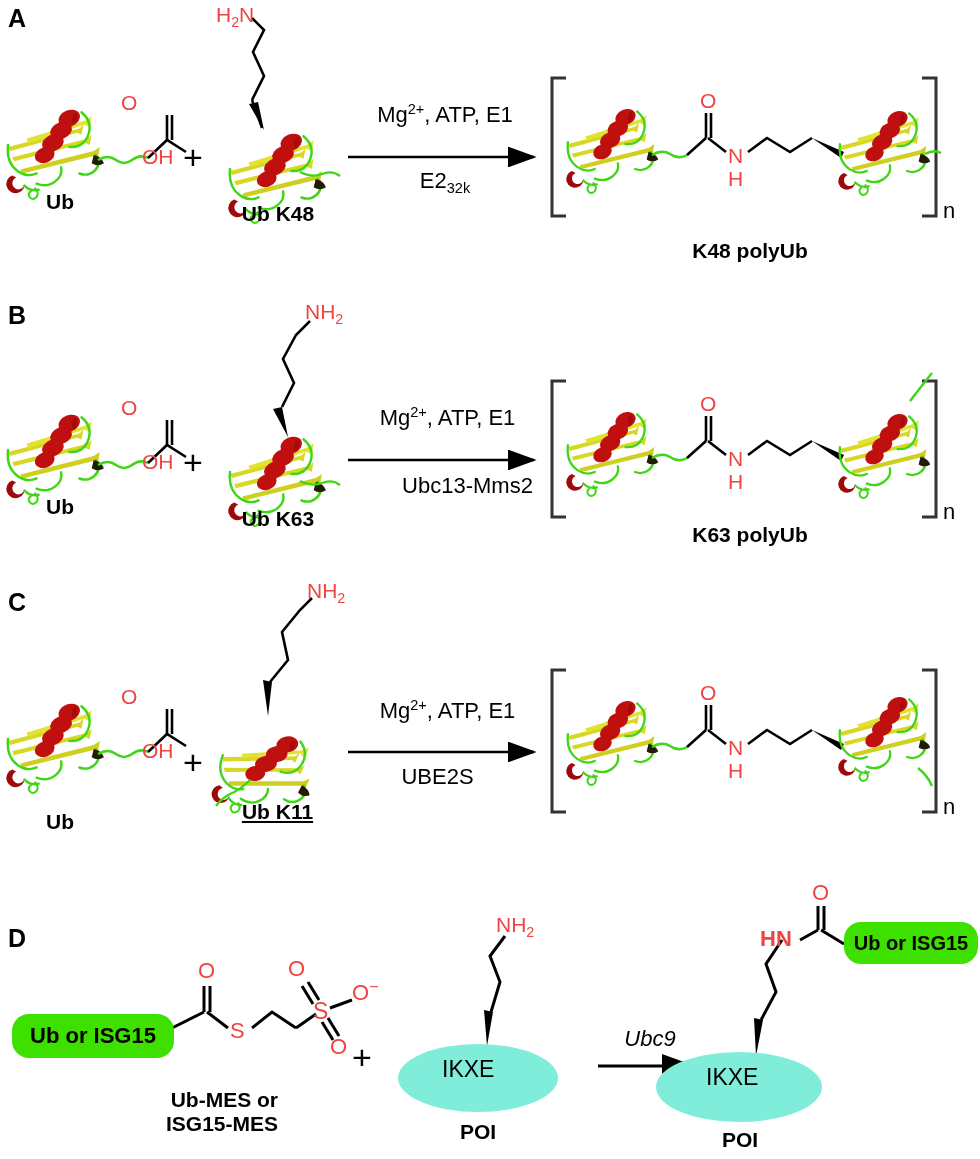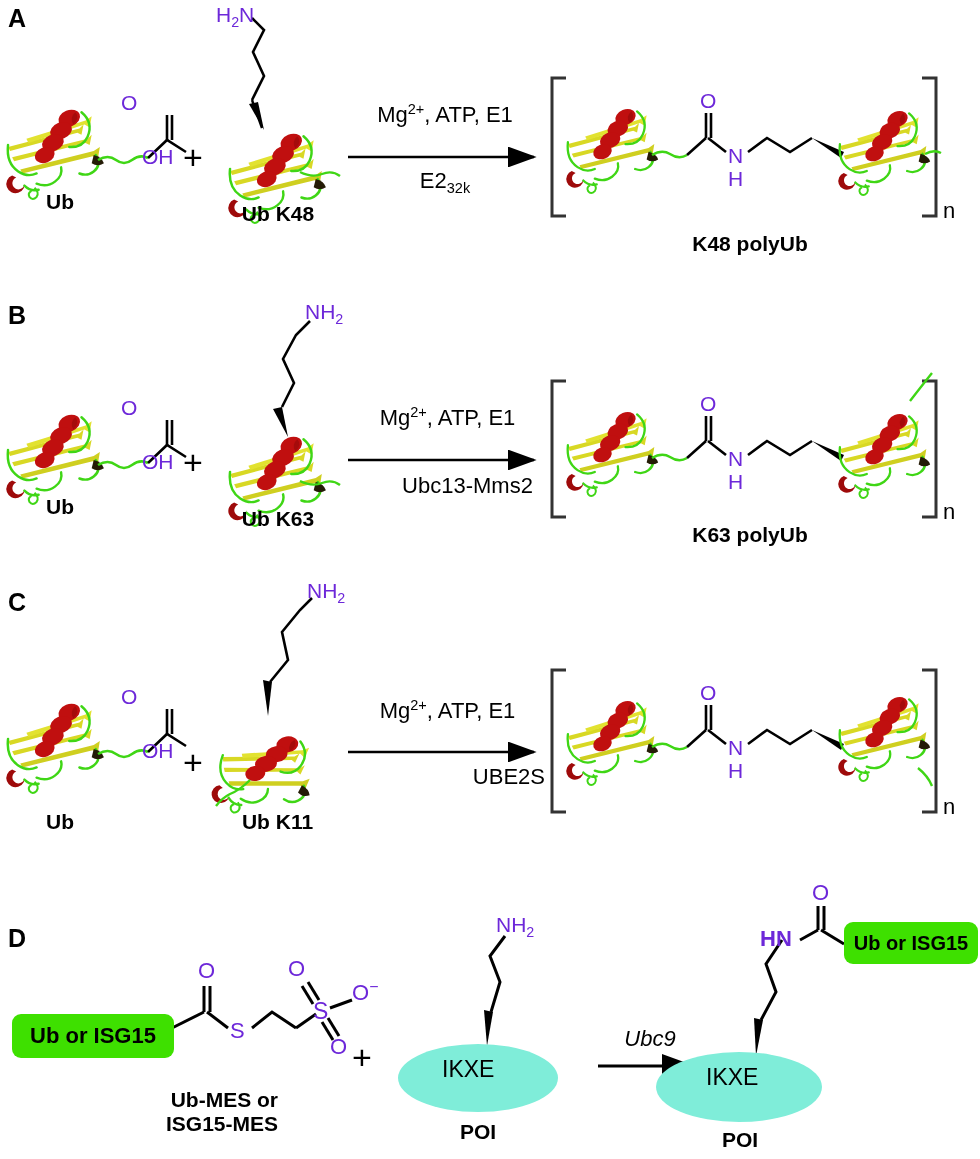--- a/index.html
+++ b/index.html
@@ -67,21 +67,21 @@
   .reagent-text sub {
     font-size: 0.66em;
     vertical-align: sub;
     line-height: 0;
   }
   .atom-label {
     position: absolute;
     font-family: "Liberation Sans", sans-serif;
     font-size: 21px;
     line-height: 1;
-    color: #6d28d9;
+    color: #ef4444;
     white-space: nowrap;
   }
   .atom-label sub {
     font-size: 0.68em;
     vertical-align: sub;
     line-height: 0;
   }
   .atom-label sup {
     font-size: 0.72em;
     vertical-align: super;
@@ -89,21 +89,21 @@
   }
   .bracket-n {
     position: absolute;
     font-family: "Liberation Sans", sans-serif;
     font-size: 22px;
     color: #000;
   }
   .green-tag {
     position: absolute;
     background: #3ee000;
-    border-radius: 9px;
+    border-radius: 17px;
     font-family: "Liberation Sans", sans-serif;
     font-weight: bold;
     font-size: 22px;
     color: #000;
     display: flex;
     align-items: center;
     justify-content: center;
     white-space: nowrap;
     box-sizing: border-box;
   }
@@ -232,21 +232,21 @@
     <div class="species-label" style="left:218px; top:202px; width:120px;">Ub K48</div>
 
     <div class="reagent-text" style="left:355px; top:104px; width:180px;">Mg<sup>2+</sup>, ATP, E1</div>
     <div class="reagent-text" style="left:355px; top:170px; width:180px;">E2<sub>32k</sub></div>
 
     <div class="atom-label" style="left:700px; top:90px;">O</div>
     <div class="atom-label" style="left:728px; top:145px;">N</div>
     <div class="atom-label" style="left:728px; top:168px;">H</div>
 
     <div class="bracket-n" style="left:943px; top:198px;">n</div>
-    <div class="species-label" style="left:640px; top:232px; width:220px;">K48 polyUb</div>
+    <div class="species-label" style="left:640px; top:239px; width:220px;">K48 polyUb</div>
   </div>
 
   <div class="panel" style="top:295px; height:290px;">
     <div class="panel-label" style="left:8px; top:8px;">B</div>
 
     <svg class="vec" width="980" height="290">
       <g transform="translate(6,108) scale(1.02)">
         <use href="#ub-cartoon"></use>
       </g>
       <path d="M98,170 q10,-6 18,0 q8,6 16,0 q8,-6 16,-2" fill="none" stroke="#3fd615" stroke-width="2.6"></path>
@@ -342,24 +342,24 @@
       </g>
       <path d="M918,188 q10,8 14,18" fill="none" stroke="#3fd615" stroke-width="2.4"></path>
     </svg>
 
     <div class="atom-label" style="left:307px; top:0px;">NH<sub>2</sub></div>
     <div class="atom-label" style="left:121px; top:106px;">O</div>
     <div class="atom-label" style="left:142px; top:160px;">OH</div>
 
     <div class="species-label" style="left:20px; top:230px; width:80px;">Ub</div>
     <div class="plus-sign" style="left:183px; top:165px;">+</div>
-    <div class="species-label" style="left:215px; top:230px; width:125px;">Ub K11</div>
+    <div class="species-label" style="left:215px; top:220px; width:125px;text-decoration:underline;">Ub K11</div>
 
     <div class="reagent-text" style="left:355px; top:120px; width:185px;">Mg<sup>2+</sup>, ATP, E1</div>
-    <div class="reagent-text" style="left:360px; top:186px; width:185px;text-align:right;">UBE2S</div>
+    <div class="reagent-text" style="left:345px; top:186px; width:185px;">UBE2S</div>
 
     <div class="atom-label" style="left:700px; top:102px;">O</div>
     <div class="atom-label" style="left:728px; top:157px;">N</div>
     <div class="atom-label" style="left:728px; top:180px;">H</div>
 
     <div class="bracket-n" style="left:943px; top:214px;">n</div>
   </div>
 
   <div class="panel" style="top:900px; height:259px;">
     <div class="panel-label" style="left:8px; top:26px;">D</div>

